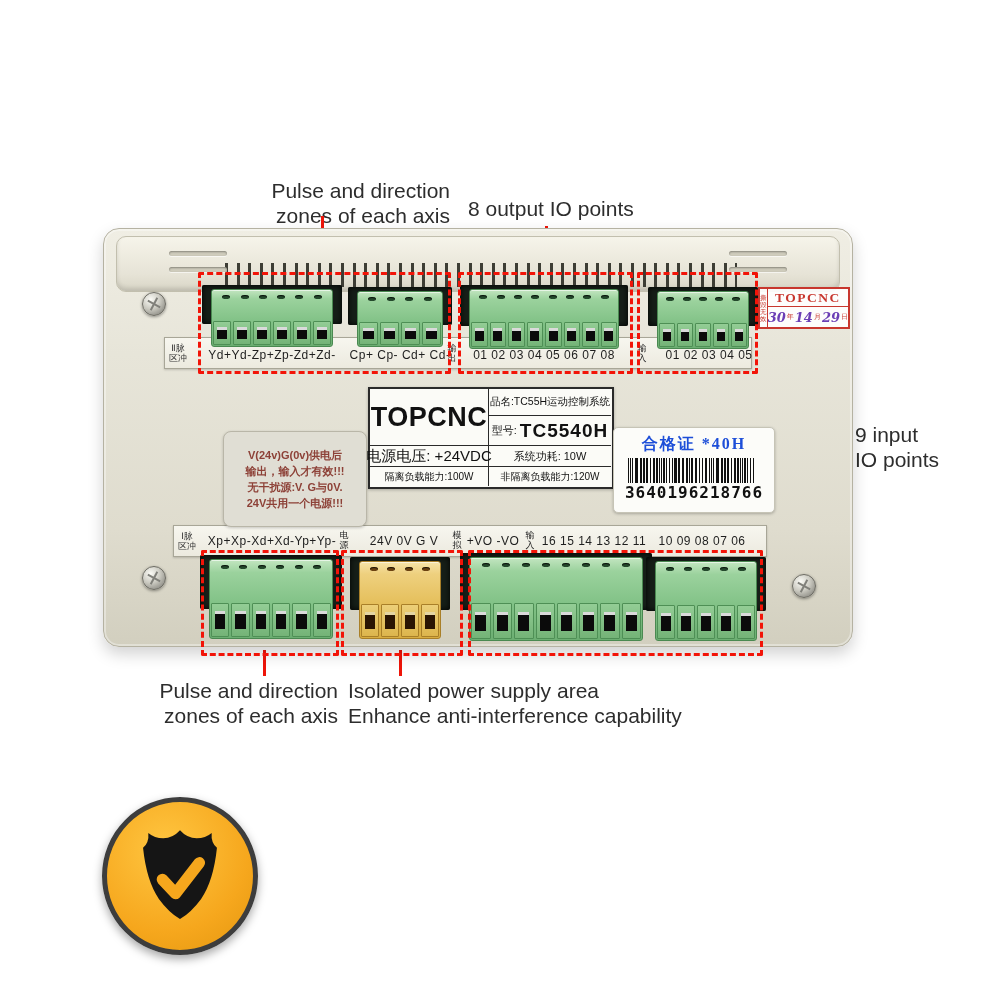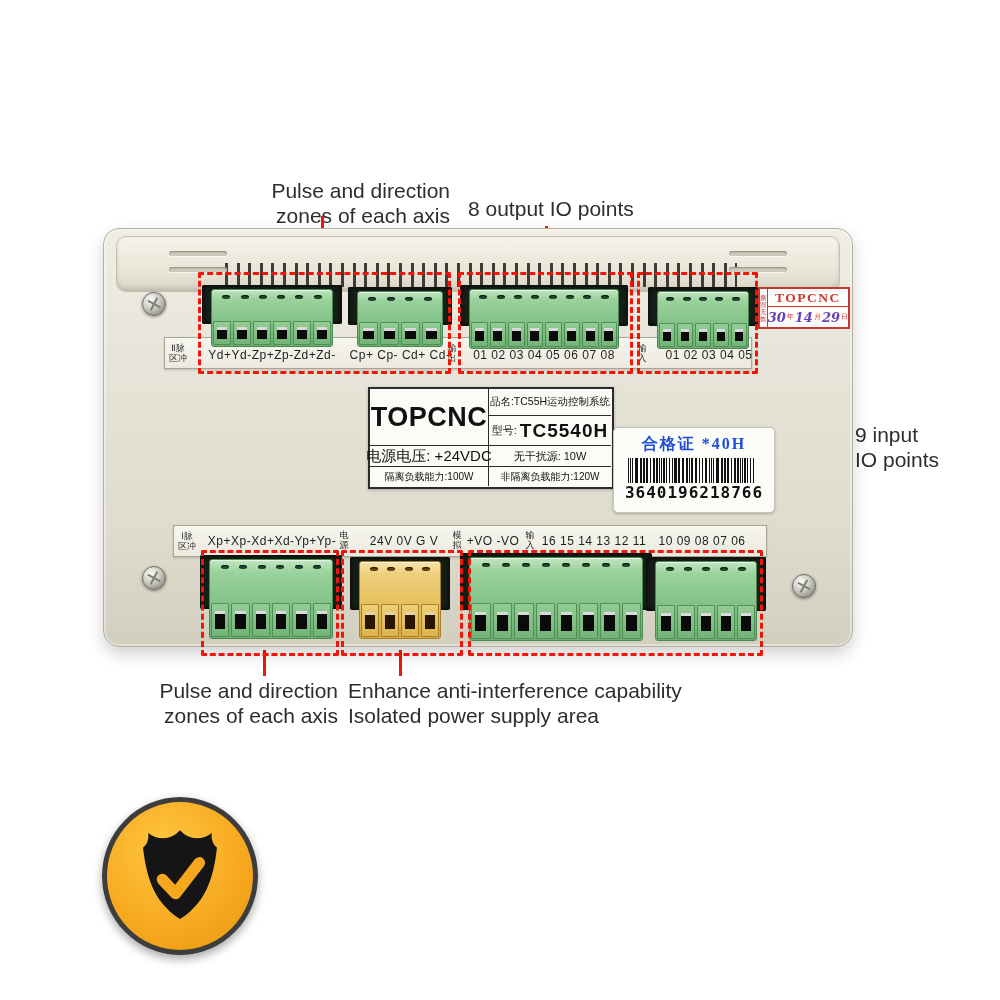--- a/index.html
+++ b/index.html
@@ -136,22 +136,22 @@
   <div class="ann" style="left:855px;top:422px;">
     <div>9 input</div>
     <div>IO points</div>
   </div>
 
   <div class="ann center" style="left:152px;top:678px;width:186px;">
     <div>Pulse and direction</div>
     <div>zones of each axis</div>
   </div>
   <div class="ann" style="left:348px;top:678px;">
+    <div>Isolated power supply area</div>
     <div>Enhance anti-interference capability</div>
-    <div>Isolated power supply area</div>
   </div>
 
   <div class="rline" style="left:321px;top:216px;width:2.5px;height:62px;"></div>
   <div class="rline" style="left:545px;top:226px;width:2.5px;height:52px;"></div>
   <div class="rline" style="left:263px;top:650px;width:2.5px;height:26px;"></div>
   <div class="rline" style="left:399px;top:650px;width:2.5px;height:26px;"></div>
   <div class="rline" style="left:757px;top:589px;width:70px;height:2.5px;"></div>
   <div class="rline" style="left:825px;top:327px;width:2.5px;height:264px;"></div>
 
   <div id="device">
@@ -470,25 +470,31 @@
       </div>
 
     <div id="nameplate">
       <div class="cell" id="np-logo">TOPCNC</div>
       <div class="cell" id="np-name">品名:TC55H运动控制系统</div>
       <div class="cell" id="np-model">
         <span>型号:</span>
         <b>TC5540H</b>
       </div>
       <div class="cell" id="np-volt">电源电压: +24VDC</div>
-      <div class="cell" id="np-power">无干扰源: 10W</div>
+      <div class="cell" id="np-power">系统功耗: 10W</div>
       <div class="cell" id="np-iso">隔离负载能力:100W</div>
       <div class="cell" id="np-noniso">非隔离负载能力:120W</div>
     </div>
 
+    <div id="warning">
+      <div>V(24v)G(0v)供电后</div>
+      <div>输出，输入才有效!!!</div>
+      <div>无干扰源:V. G与0V.</div>
+      <div>24V共用一个电源!!!</div>
+    </div>
 
     <div id="cert">
       <div id="cert-title">合格证 *40H</div>
       <div id="barcode">
           <div class="bar" style="width: 1px;"></div>
           <div class="gap" style="width: 1px;"></div>
           <div class="bar" style="width: 1px;"></div>
           <div class="gap" style="width: 1px;"></div>
           <div class="bar" style="width: 1px;"></div>
           <div class="gap" style="width: 2px;"></div>

